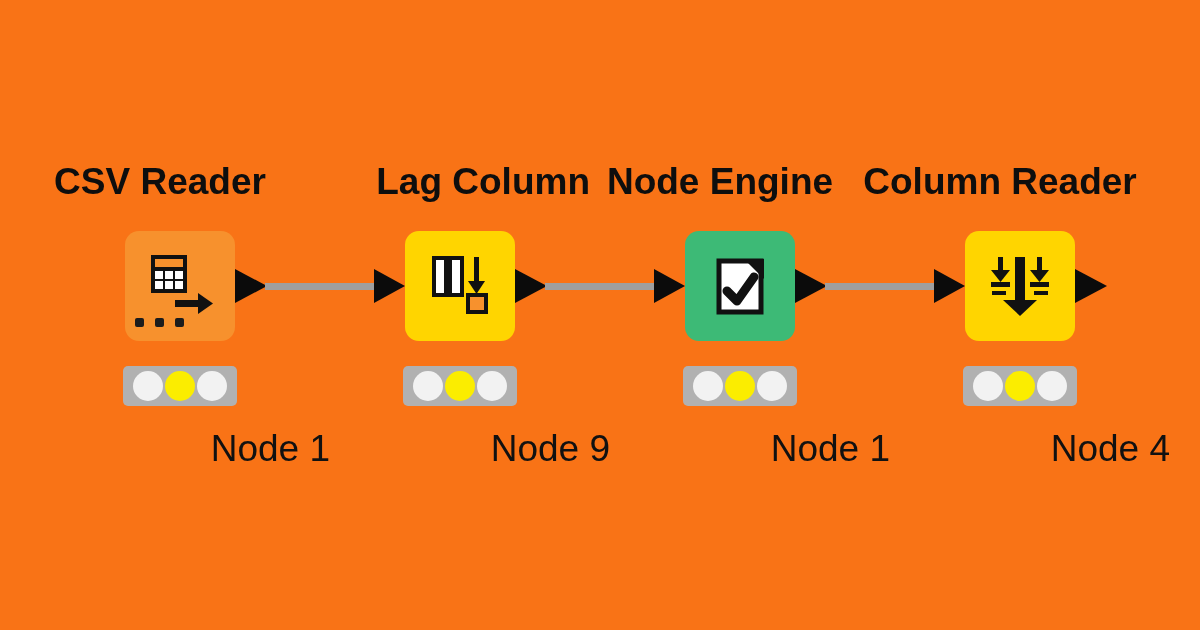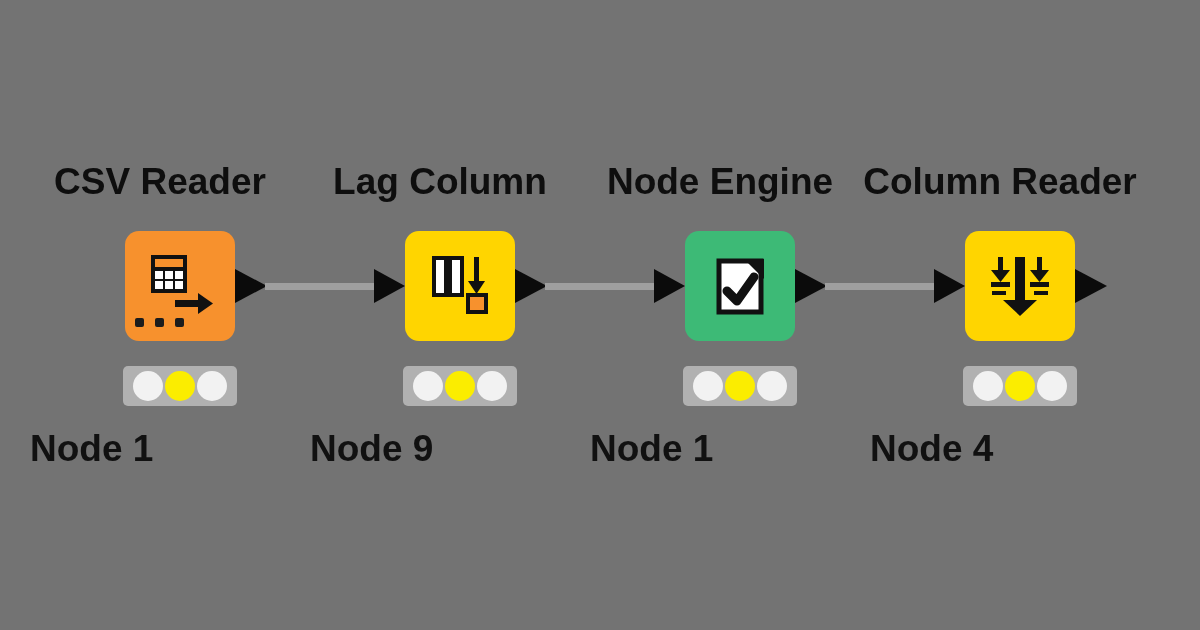--- a/index.html
+++ b/index.html
@@ -1,45 +1,45 @@
 <!DOCTYPE html>
 <html><head>
 <meta charset="utf-8">
 <style>
   html,body{margin:0;padding:0;}
   body{
     width:1200px;height:630px;background:#ffffff;overflow:hidden;
     font-family:"Liberation Sans", sans-serif;
   }
-  .canvas{position:relative;width:1200px;height:630px;background:#737373;}
+  .canvas{position:relative;width:1200px;height:630px;background:#f97316;}
   .connector-layer{position:absolute;left:0;top:0;width:1200px;height:630px;}
   .node-title{
     position:absolute;top:162px;width:300px;height:40px;line-height:40px;
     text-align:center;font-size:37px;font-weight:700;color:#0e0e0e;white-space:nowrap;
   }
   .node-body{
     position:absolute;top:231px;width:110px;height:110px;border-radius:14px;
   }
   .bg-orange{background:#F7912D;}
   .bg-yellow{background:#FFD500;}
   .bg-green{background:#3DBA76;}
   .icon-svg{position:absolute;left:0;top:0;width:110px;height:110px;}
   .traffic{
     position:absolute;top:366px;width:114px;height:40px;background:#B1B1B1;
     border-radius:5px;display:flex;align-items:center;justify-content:center;gap:2px;
   }
   .light{width:30px;height:30px;border-radius:50%;background:#F2F2F2;}
   .light.on{background:#FBED00;}
   .node-label{
     position:absolute;top:429px;width:300px;height:40px;line-height:40px;
-    text-align:left;font-size:37px;font-weight:700;color:#111111;white-space:nowrap;
+    text-align:right;font-size:37px;font-weight:400;color:#111111;white-space:nowrap;
   }
   
   .n1 .node-title{left:10px;}  .n1 .node-body{left:125px;} .n1 .traffic{left:123px;} .n1 .node-label{left:30px;}
-  .n2 .node-title{left:290px;} .n2 .node-body{left:405px;} .n2 .traffic{left:403px;} .n2 .node-label{left:310px;}
+  .n2 .node-title{left:290px;text-align:right;} .n2 .node-body{left:405px;} .n2 .traffic{left:403px;} .n2 .node-label{left:310px;}
   .n3 .node-title{left:570px;} .n3 .node-body{left:685px;} .n3 .traffic{left:683px;} .n3 .node-label{left:590px;}
   .n4 .node-title{left:850px;} .n4 .node-body{left:965px;} .n4 .traffic{left:963px;} .n4 .node-label{left:870px;}
 </style>
 </head>
 <body>
 
 <div class="canvas">
 
   <svg class="connector-layer" viewBox="0 0 1200 630" xmlns="http://www.w3.org/2000/svg">
 

